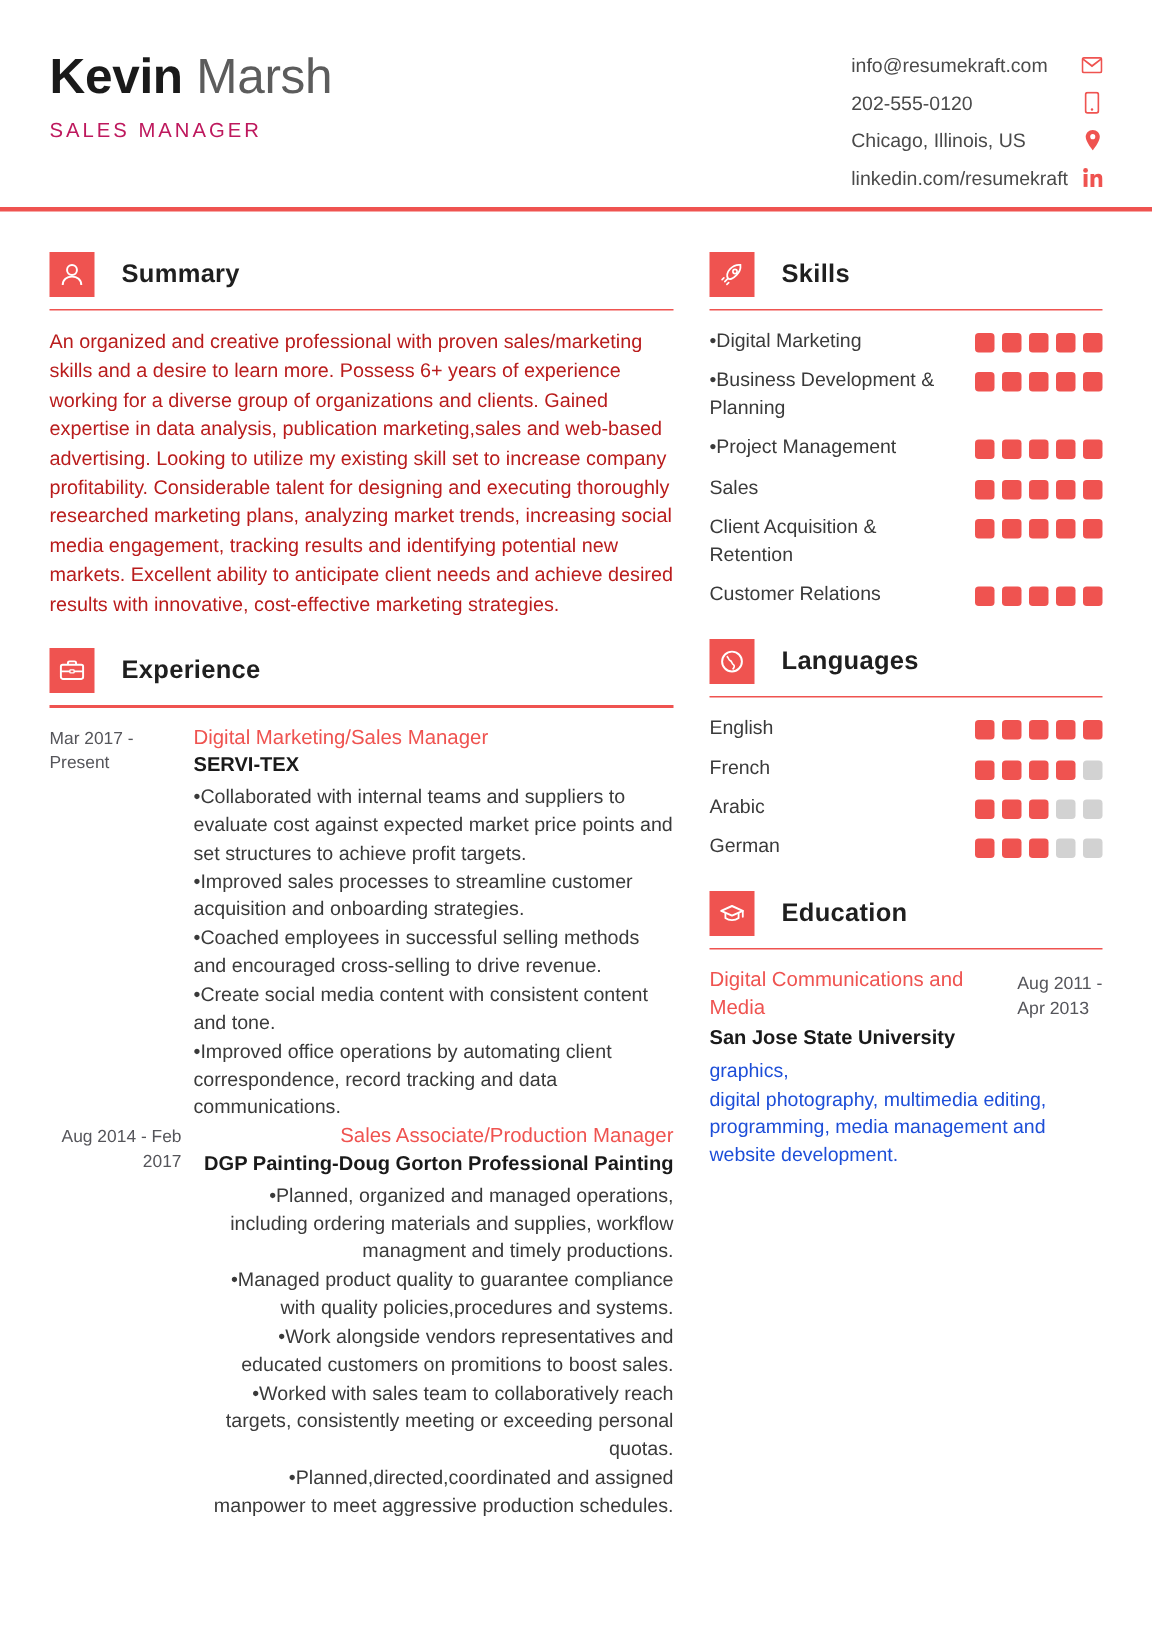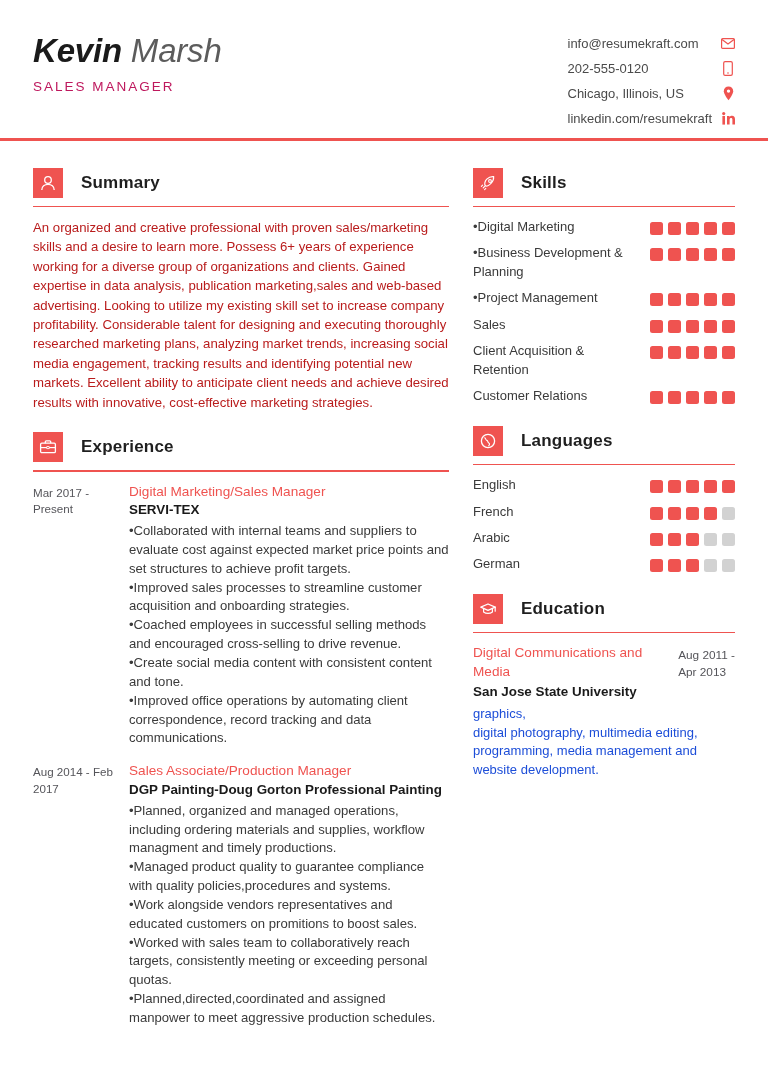--- a/index.html
+++ b/index.html
@@ -29,21 +29,20 @@
     padding-bottom: 12px;
   }
 
   .identity { padding-top: 3px; }
 
   .name {
     font-size: 33px;
     line-height: 1.12;
     letter-spacing: -0.2px;
     white-space: nowrap;
-    font-style: italic;
   }
   .name .first { font-weight: bold; color: #1a1a1a; }
   .name .last  { font-weight: 300; color: #5c5c5c; }
 
   .job-title {
     margin-top: 9px;
     font-size: 13.5px;
     letter-spacing: 2.0px;
     color: #be185d;
     text-transform: uppercase;
@@ -125,23 +124,23 @@
   .summary-text {
     font-size: 13.2px;
     line-height: 1.47;
     color: #b91c1c;
     text-align: left;
   }
 
   
   .exp-entry {
     display: flex;
-    margin-bottom: 14px;
-  }
-  .exp-entry:last-child { margin-bottom: 0; }
+    margin-bottom: 0;
+  }
+  .exp-entry:last-child { margin-bottom: 0; text-align: right; }
 
   .exp-dates {
     width: 96px;
     flex: 0 0 96px;
     font-size: 11.6px;
     line-height: 1.42;
     color: #55555a;
     padding-top: 2px;
     padding-right: 8px;
   }

